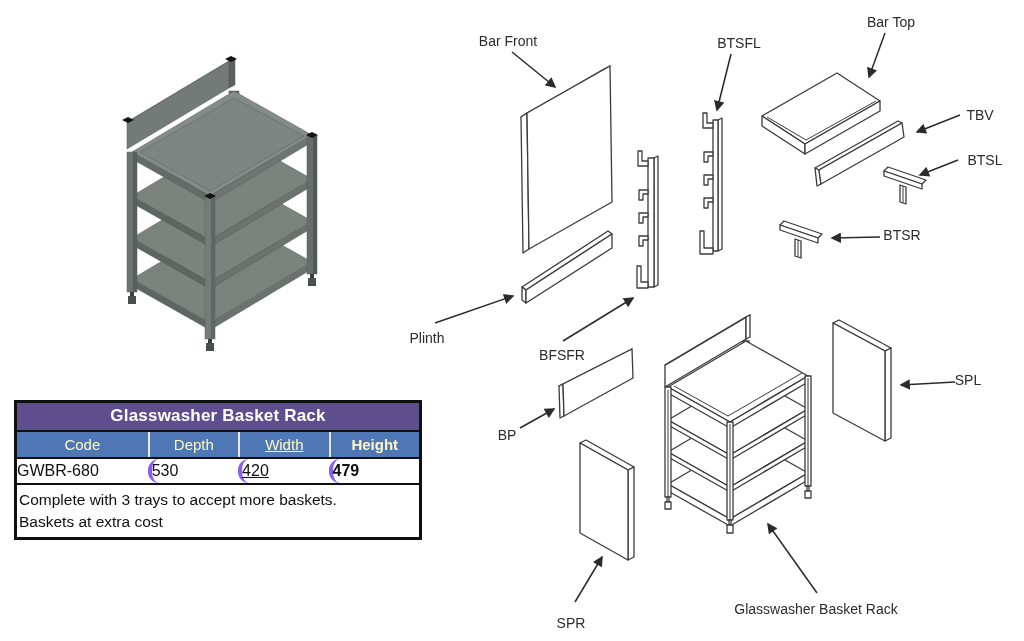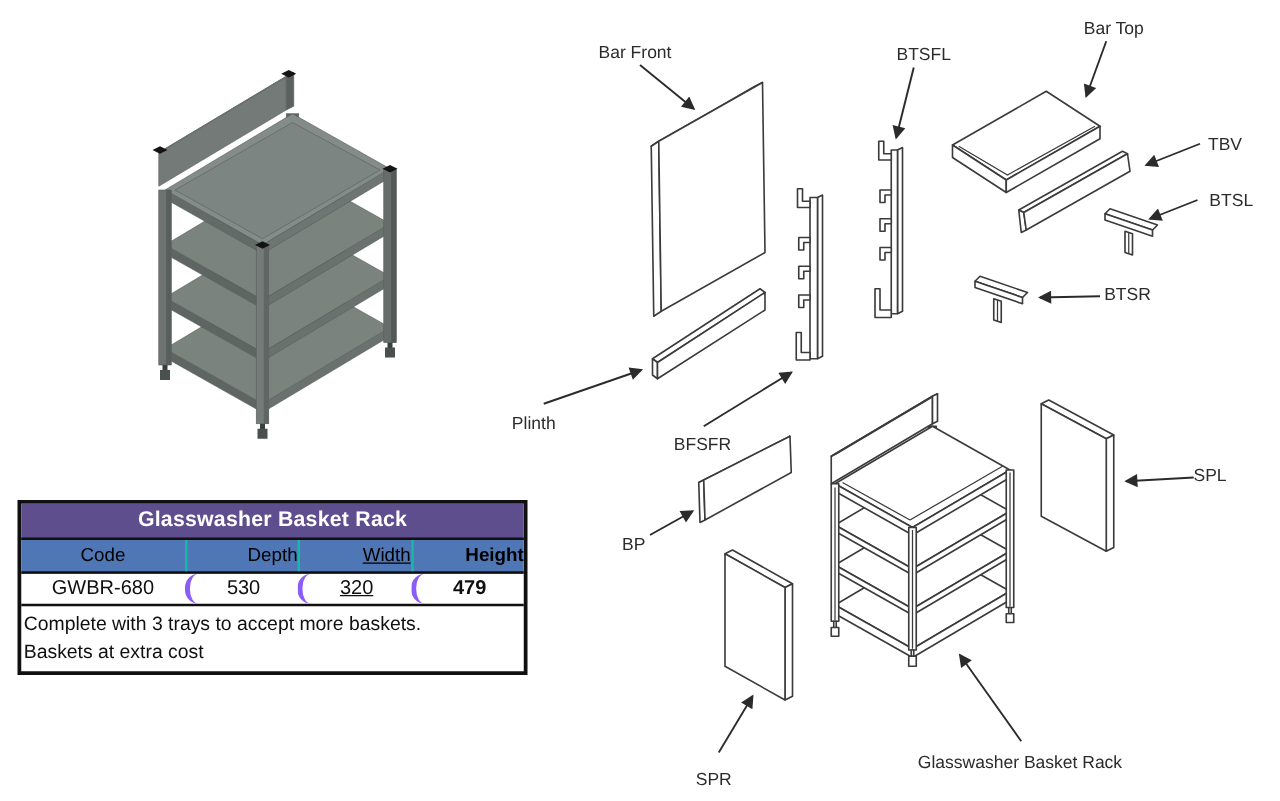--- a/index.html
+++ b/index.html
@@ -4,25 +4,25 @@
 <style>
   html,body{margin:0;padding:0;}
   body{width:1024px;height:641px;background:#ffffff;overflow:hidden;position:relative;
        font-family:"Liberation Sans",sans-serif;}
   .page{position:absolute;inset:0;background:#fff;}
 
   
   .spec-table{position:absolute;left:14px;top:400px;width:402px;border:3px solid #101010;background:#fff;}
   .t-title{background:var(--title_bg,#5e4e8e);color:#fff;font-weight:bold;font-size:17px;
            text-align:center;padding:3px 0 4px;border-bottom:2px solid #101010;letter-spacing:.2px;}
-  .t-head{display:flex;background:var(--header_bg,#4f76b5);color:#000000;border-bottom:2px solid #101010;}
+  .t-head{display:flex;background:var(--header_bg,#4f76b5);color:#fef9c3;border-bottom:2px solid #101010;}
   .t-head .c{font-size:15px;text-align:center;padding:4px 0;box-sizing:border-box;}
-  .t-head .c + .c{border-left:2px solid #14b8a6;text-align:right;}
+  .t-head .c + .c{border-left:2px solid #e5e5e5;}
   .t-row{display:flex;border-bottom:2px solid #101010;color:#101010;}
-  .t-row .c{font-size:16px;text-align:center;padding:3px 0;box-sizing:border-box;border-radius:11px;}
+  .t-row .c{font-size:16px;padding:3px 0;box-sizing:border-box;border-radius:11px;}
   .t-row .c + .c{border-left:4px solid #8b5cf6;}
   .c0{width:32.5%;} .c1{width:22.5%;} .c2{width:22.5%;text-decoration:underline;} .c3{width:22.5%;font-weight:bold;}
   .t-note{font-size:15.5px;text-align:left;color:#101010;padding:4px 2px 5px;line-height:1.4;}
 
   
   .dg-part{fill:#ffffff;stroke:var(--line,#3b3b3b);stroke-width:1.3;stroke-linejoin:round;}
   .dg-thin{fill:none;stroke:var(--line,#3b3b3b);stroke-width:1;}
   .dg-arrow{stroke:#2b2b2b;stroke-width:1.5;fill:none;}
   .dg-label{font-family:"Liberation Sans",sans-serif;font-size:14px;fill:#2b2b2b;}
   .ph{stroke:#59605d;stroke-width:.5;}
@@ -97,21 +97,21 @@
     <div class="t-title">Glasswasher Basket Rack</div>
     <div class="t-head">
       <div class="c c0">Code</div>
       <div class="c c1">Depth</div>
       <div class="c c2">Width</div>
       <div class="c c3">Height</div>
     </div>
     <div class="t-row">
       <div class="c c0">GWBR-680</div>
       <div class="c c1">530</div>
-      <div class="c c2">320</div>
+      <div class="c c2">420</div>
       <div class="c c3">479</div>
     </div>
     <div class="t-note">
       <div>Complete with 3 trays to accept more baskets.</div>
       <div>Baskets at extra cost</div>
     </div>
   </div>
 
   <svg width="629" height="641" viewBox="0 0 629 641" style="position:absolute;left:395px;top:0;">
     <defs>

